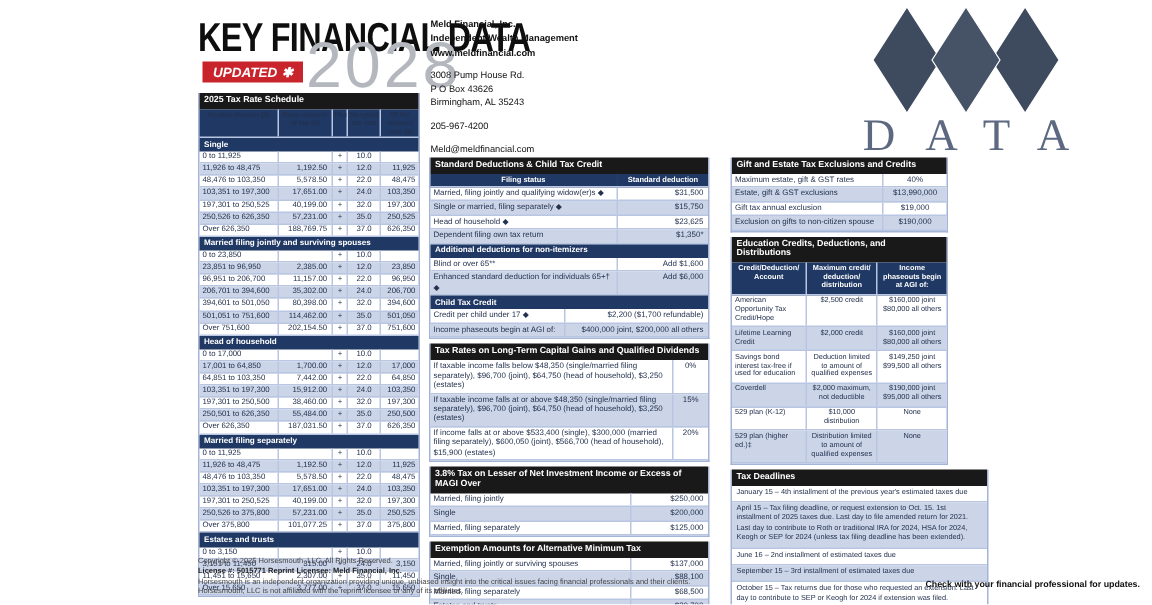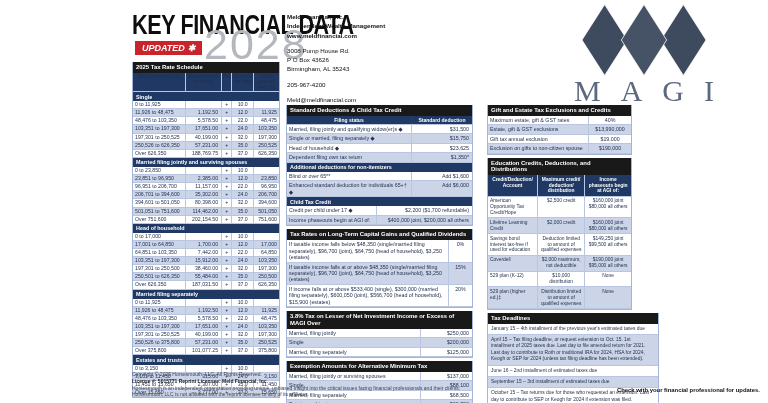--- a/index.html
+++ b/index.html
@@ -98,21 +98,21 @@
     <div class="c-gap"></div>
     <div>Meld@meldfinancial.com</div>
   </div>
 
   <div class="logo">
     <svg width="128" height="72" viewBox="0 0 130 72">
       <polygon points="25,0 48,36 25,72 2,36" fill="#3e4a5e" stroke="#ffffff" stroke-width="0.8"></polygon>
       <polygon points="105,0 128,36 105,72 82,36" fill="#3e4a5e" stroke="#ffffff" stroke-width="0.8"></polygon>
       <polygon points="65,0 88,36 65,72 42,36" fill="#465266" stroke="#ffffff" stroke-width="0.8"></polygon>
     </svg>
-    <div class="logo-text">MAGI</div>
+    <div class="logo-text">DATA</div>
   </div>
 
   <div id="tax-schedule" class="col-left tbl">
       <div class="bar-black">2025 Tax Rate Schedule</div>
       <div class="trs-row trs-head">
         <div class="trs-cell" style="width: 36%;">Taxable income ($)</div>
         <div class="trs-cell" style="width: 25%;">Base amount of tax ($)</div>
         <div class="trs-cell" style="width: 7%;">Plus</div>
         <div class="trs-cell" style="width: 15%;">Marginal tax rate</div>
         <div class="trs-cell" style="width: 17%;">Of the amount over ($)</div>

